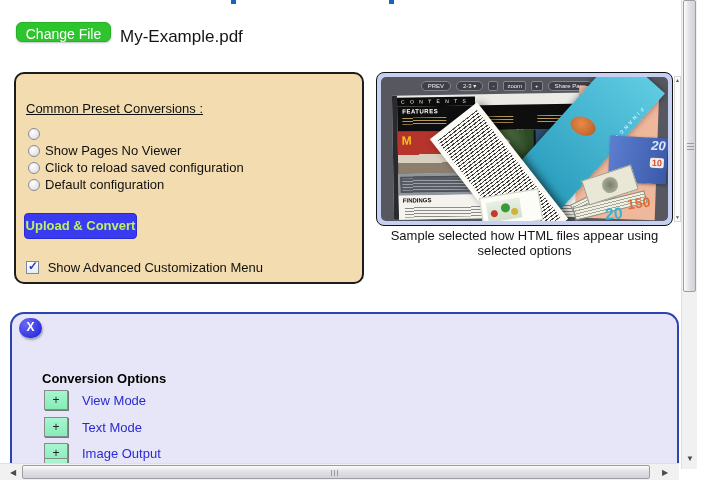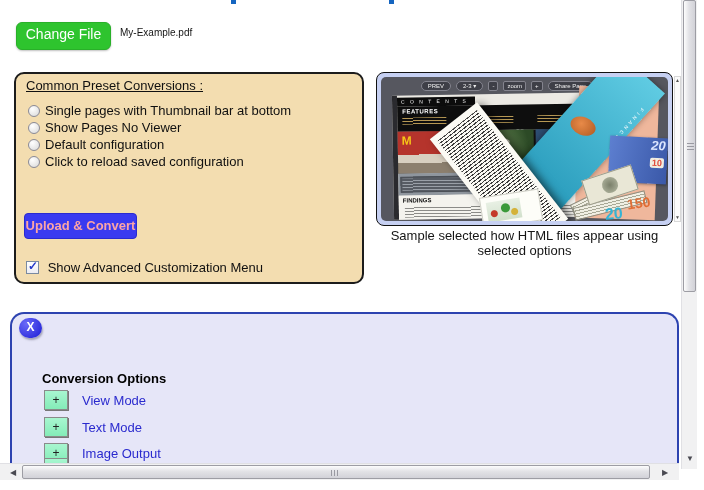--- a/index.html
+++ b/index.html
@@ -4,36 +4,36 @@
 <style>
   * { margin:0; padding:0; box-sizing:border-box; }
   html,body { background:#fff; }
   body { font-family:"Liberation Sans", sans-serif; }
   .canvas { position:relative; width:704px; height:490px; background:#fff; overflow:hidden; }
 
   
   .head-mark { position:absolute; top:0; height:4px; width:5px; background:#1565c0; }
 
   
-  .btn-green { position:absolute; left:16px; top:22px; width:95px; height:28px;
+  .btn-green { position:absolute; left:16px; top:22px; width:95px; height:20px;
     background:#2ec42e; border:1px solid #29b029; border-radius:6px; color:#fff;
     font-size:14px; text-align:center; line-height:23px; box-shadow:0 1px 2px rgba(0,0,0,.25); cursor:pointer; }
-  .filename { position:absolute; left:120px; top:27px; font-size:10px; color:#151515; }
+  .filename { position:absolute; left:120px; top:27px; font-size:17px; color:#151515; }
 
   
   .preset { position:absolute; left:14px; top:72px; width:350px; height:212px;
-    background:#f3ddb0; border:2px solid #1c1c1c; border-radius:10px; padding:4px 0 0 10px; }
+    background:#f3ddb0; border:2px solid #1c1c1c; border-radius:10px; padding:27px 0 0 10px; }
   .preset-title { font-size:13px; color:#101010; text-decoration:underline; margin-bottom:9px; }
   .radio-row { display:flex; align-items:center; height:17px; font-size:13px; color:#101010; }
   .radio { width:12px; height:12px; border-radius:50%; margin:0 5px 0 2px; flex:0 0 12px;
     background:radial-gradient(circle at 35% 30%, #ffffff, #d8d8d8); border:1px solid #8a8a96; position:relative; }
   .radio.sel::after { content:""; position:absolute; left:2px; top:2px; width:6px; height:6px;
     border-radius:50%; background:radial-gradient(circle at 35% 30%, #7fa8ee, #1f48c8); }
   .btn-blue { position:absolute; left:8px; top:139px; width:113px; height:26px;
-    background:#3a3af0; border:1px solid #2a2ad0; border-radius:4px; color:#fca5a5;
+    background:#3a3af0; border:1px solid #2a2ad0; border-radius:4px; color:#bef264;
     font-size:13px; font-weight:bold; text-align:center; line-height:24px; cursor:pointer; }
   .chk { width:13px; height:13px; background:linear-gradient(#fff,#ececf2); border:1px solid #7a8aa0;
     position:relative; display:inline-block; vertical-align:-2px; }
   .chk.on::after { content:"\2713"; position:absolute; left:1px; top:-3px; font-size:12px; font-weight:bold; color:#2438c8; }
   .adv-chk-row { position:absolute; left:10px; top:186px; font-size:13px; color:#101010;text-align:right; }
   .adv-chk-row .chk { margin-right:5px; }
 
   
   .preview { position:absolute; left:376px; top:72px; width:297px; height:154px;
     border:1px solid #111; border-radius:8px; background:#c6d0f2; padding:4px; }
@@ -155,33 +155,32 @@
   <div class="head-mark" style="left:389px;"></div>
 
   <div class="btn-green">Change File</div>
   <div class="filename">My-Example.pdf</div>
 
   <div class="preset">
     <div class="preset-title">Common Preset Conversions :</div>
 
     <div class="radio-row">
       <span class="radio"></span>
-      <span>Single pages with Thumbnail bar at bottom</span>
     </div>
     <div class="radio-row">
       <span class="radio"></span>
       <span>Show Pages No Viewer</span>
     </div>
     <div class="radio-row">
       <span class="radio"></span>
-      <span>Default configuration</span>
+      <span>Click to reload saved configuration</span>
     </div>
     <div class="radio-row">
       <span class="radio"></span>
-      <span>Click to reload saved configuration</span>
+      <span>Default configuration</span>
     </div>
 
     <div class="btn-blue">Upload &amp; Convert</div>
 
     <div class="adv-chk-row">
       <span class="chk on"></span>
       <span>Show Advanced Customization Menu</span>
     </div>
   </div>
 

